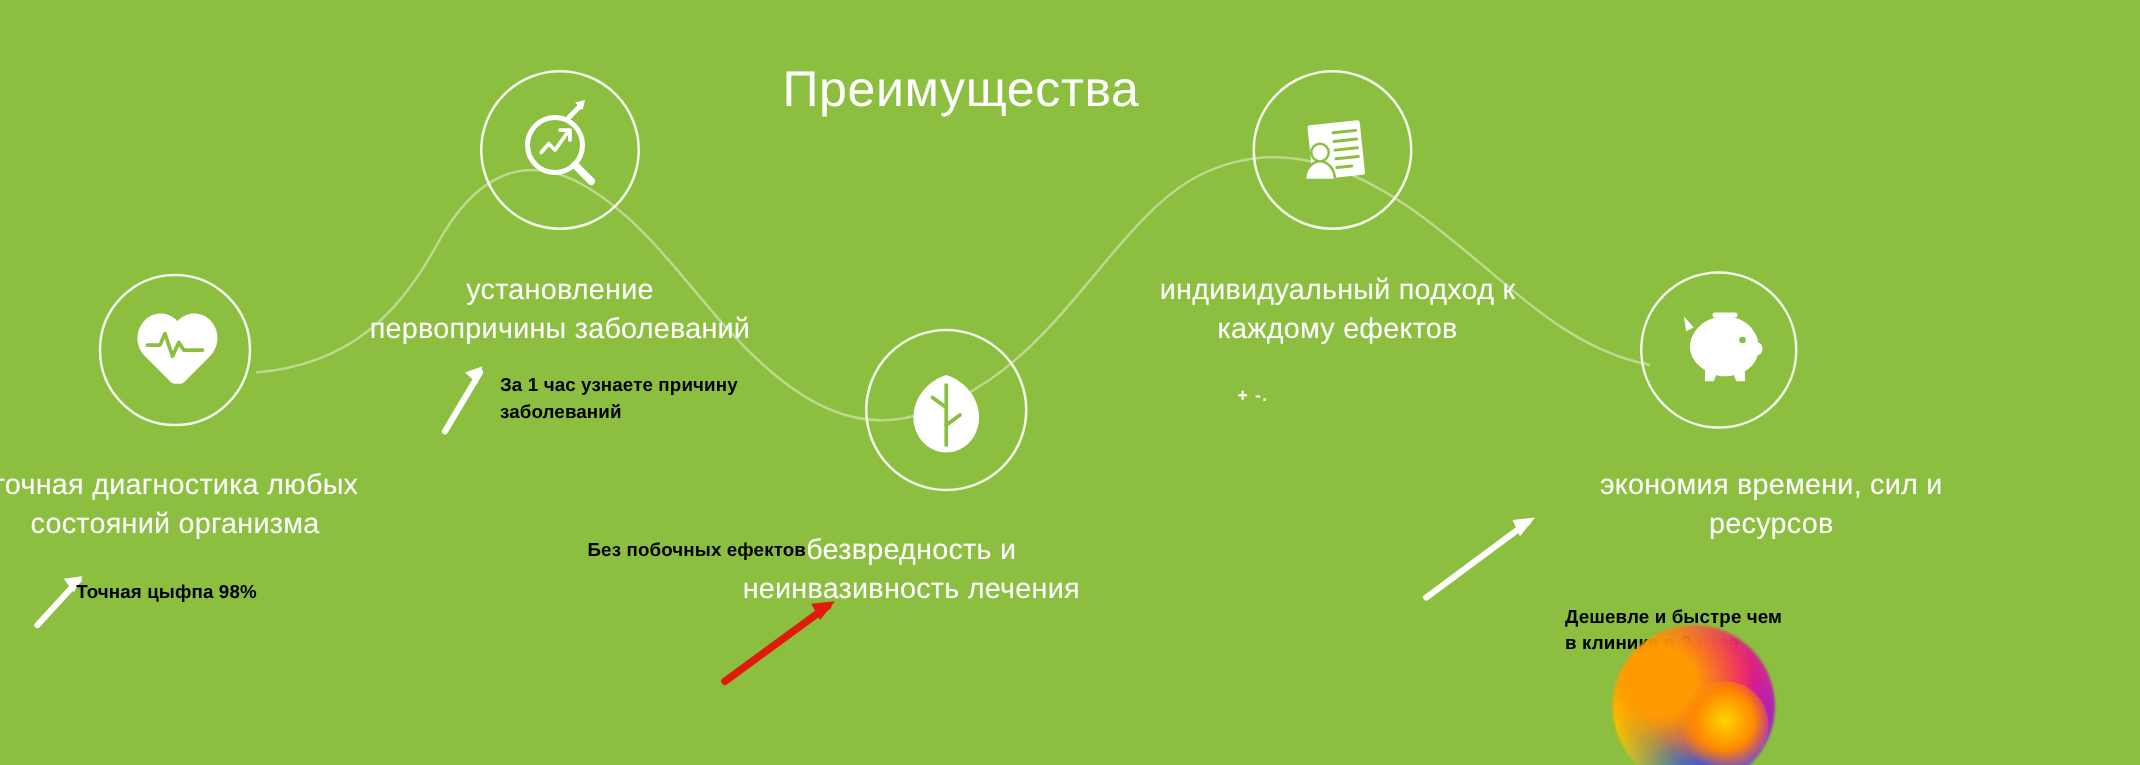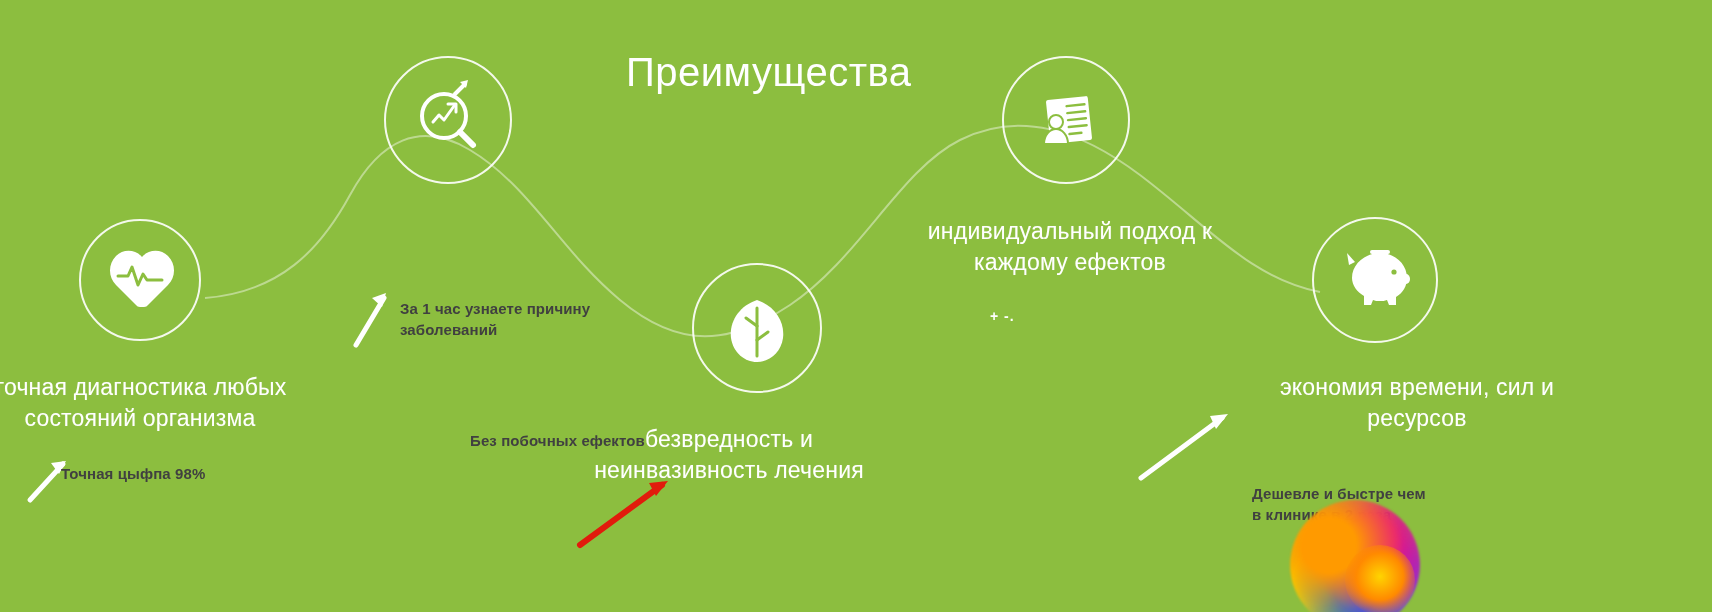--- a/index.html
+++ b/index.html
@@ -21,21 +21,21 @@
     line-height:31px;
     text-align:center;
     font-weight:400;
     letter-spacing:.2px;
     white-space:pre-line;
     text-shadow:0 0 1px rgba(255,255,255,.25);
   }
 
   .annot{
     position:absolute;
-    color:#404040;
+    color:#000000;
     font-size:15px;
     line-height:21px;
     font-weight:700;
     white-space:pre-line;
     letter-spacing:.1px;
   }
 
   .title{
     position:absolute;
     color:#ffffff;
@@ -168,20 +168,22 @@
       <path d="M1141 478 L1222 418" stroke="#ffffff" stroke-width="5" stroke-linecap="round" fill="none"></path>
       <path d="M1228 414 l-18 2 l6 13 z" fill="#ffffff"></path>
     </g>
   </svg>
 
   <div class="title" style="left:626px;top:48px;">Преимущества</div>
 
   <div class="node-label" style="left:-15px;top:372px;width:310px;">точная диагностика любых
 состояний организма</div>
 
+  <div class="node-label" style="left:288px;top:216px;width:320px;">установление
+первопричины заболеваний</div>
 
   <div class="node-label" style="left:589px;top:424px;width:280px;">безвредность и
 неинвазивность лечения</div>
 
   <div class="node-label" style="left:920px;top:216px;width:300px;">индивидуальный подход к
 каждому ефектов</div>
 
   <div class="node-label" style="left:1240px;top:372px;width:280px;margin-left:37px;">экономия времени, сил и
 ресурсов</div>
 

